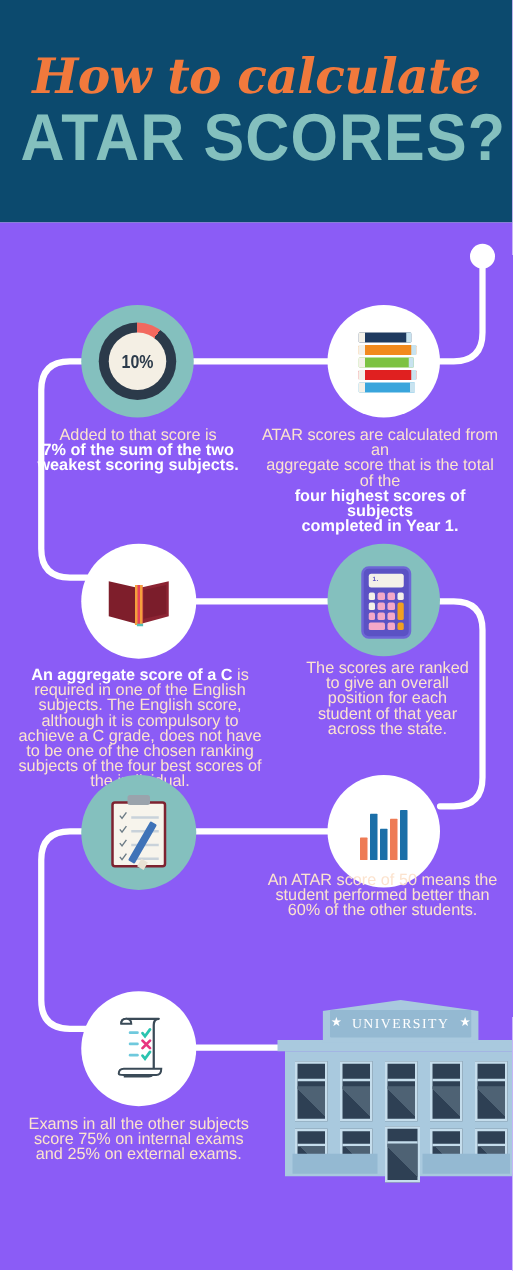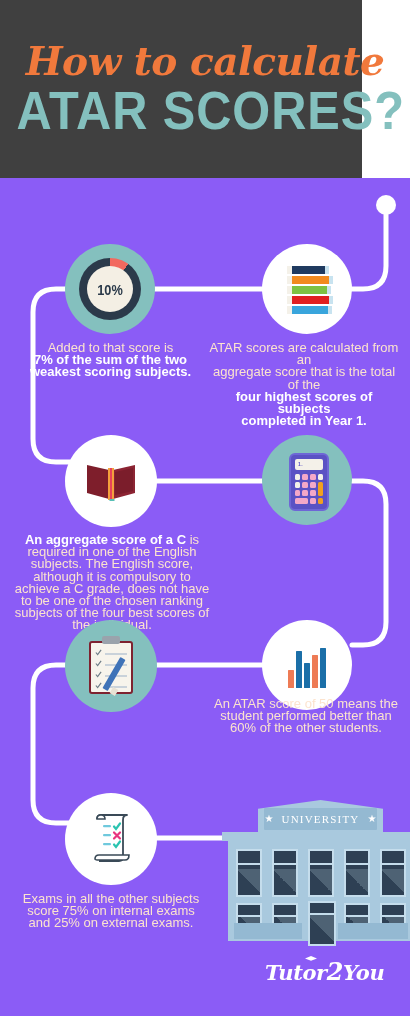--- a/index.html
+++ b/index.html
@@ -4,21 +4,21 @@
 <style>
   html,body{margin:0;padding:0;}
   body{
     width:410px;height:1024px;overflow:hidden;
     background:#ffffff;
     font-family:"Liberation Sans","DejaVu Sans",sans-serif;
   }
   #infographic{position:relative;width:410px;height:1024px;overflow:hidden;background:#ffffff;}
 
   
-  .header{position:absolute;left:0;top:0;width:362px;height:178px;background:#404040;}
+  .header{position:absolute;left:0;top:0;width:410px;height:178px;background:#0c4a6e;}
   .title-script{
     position:absolute;left:0;top:42px;width:410px;text-align:center;
     font-family:"DejaVu Serif",serif;
     font-style:italic;font-weight:bold;
     font-size:39px;letter-spacing:-0.5px;
     color:#F1793C;
     line-height:1;
     white-space:nowrap;
   }
   .title-main{
@@ -249,20 +249,23 @@
 
           <span class="key" style="left:0px;top:16px;width:5px;height:6px;background:#F4A8C8;"></span>
           <span class="key" style="left:7px;top:16px;width:6px;height:6px;background:#F4A8C8;"></span>
           <span class="key" style="left:15px;top:16px;width:6px;height:6px;background:#F4A8C8;"></span>
 
           <span class="key" style="left:0px;top:24px;width:13px;height:6px;background:#F4A8C8;"></span>
           <span class="key" style="left:15px;top:24px;width:6px;height:6px;background:#F4A8C8;"></span>
           <span class="key" style="left:23px;top:24px;width:5px;height:6px;background:#F0A020;"></span>
         </div>
       </div>
+    </div>
+    <div class="caption" style="left:240px;top:350px;width:140px;">
+      <span>The scores are ranked to give an overall position for each student of that year across the state.</span>
     </div>
 
     <div class="node" style="left:65px;top:442px;width:92px;height:92px;">
       <div class="disc teal" style="left:0;top:0;width:92px;height:92px;"></div>
       <div class="clip">
         <div class="clip-board"></div>
         <div class="clip-top"></div>
         <span class="clip-line" style="left:16px;top:17px;width:22px;"></span>
         <span class="clip-line" style="left:16px;top:28px;width:22px;"></span>
         <span class="clip-line" style="left:16px;top:39px;width:22px;"></span>
@@ -359,22 +362,16 @@
 
       <div class="base-band" style="left:6px;top:82px;width:68px;height:16px;"></div>
       <div class="base-band" style="left:110px;top:82px;width:70px;height:16px;"></div>
 
       <div class="door" style="left:80px;top:60px;width:28px;height:45px;">
         <span class="win-split" style="top:10px;"></span>
       </div>
     </div>
   </div>
 
-  <div class="logo">
-    <div class="logo-text"><span>Tut</span><span>o</span><span>r</span><span class="two">2</span><span>You</span></div>
-    <svg class="logo-cap" viewBox="0 0 12 6">
-      <path d="M6,0 L12,2.4 L6,4.8 L0,2.4 Z" fill="#FFFFFF"></path>
-    </svg>
-  </div>
 
   <div class="bottom-strip"></div>
 
 </div>
 
 </body></html>

